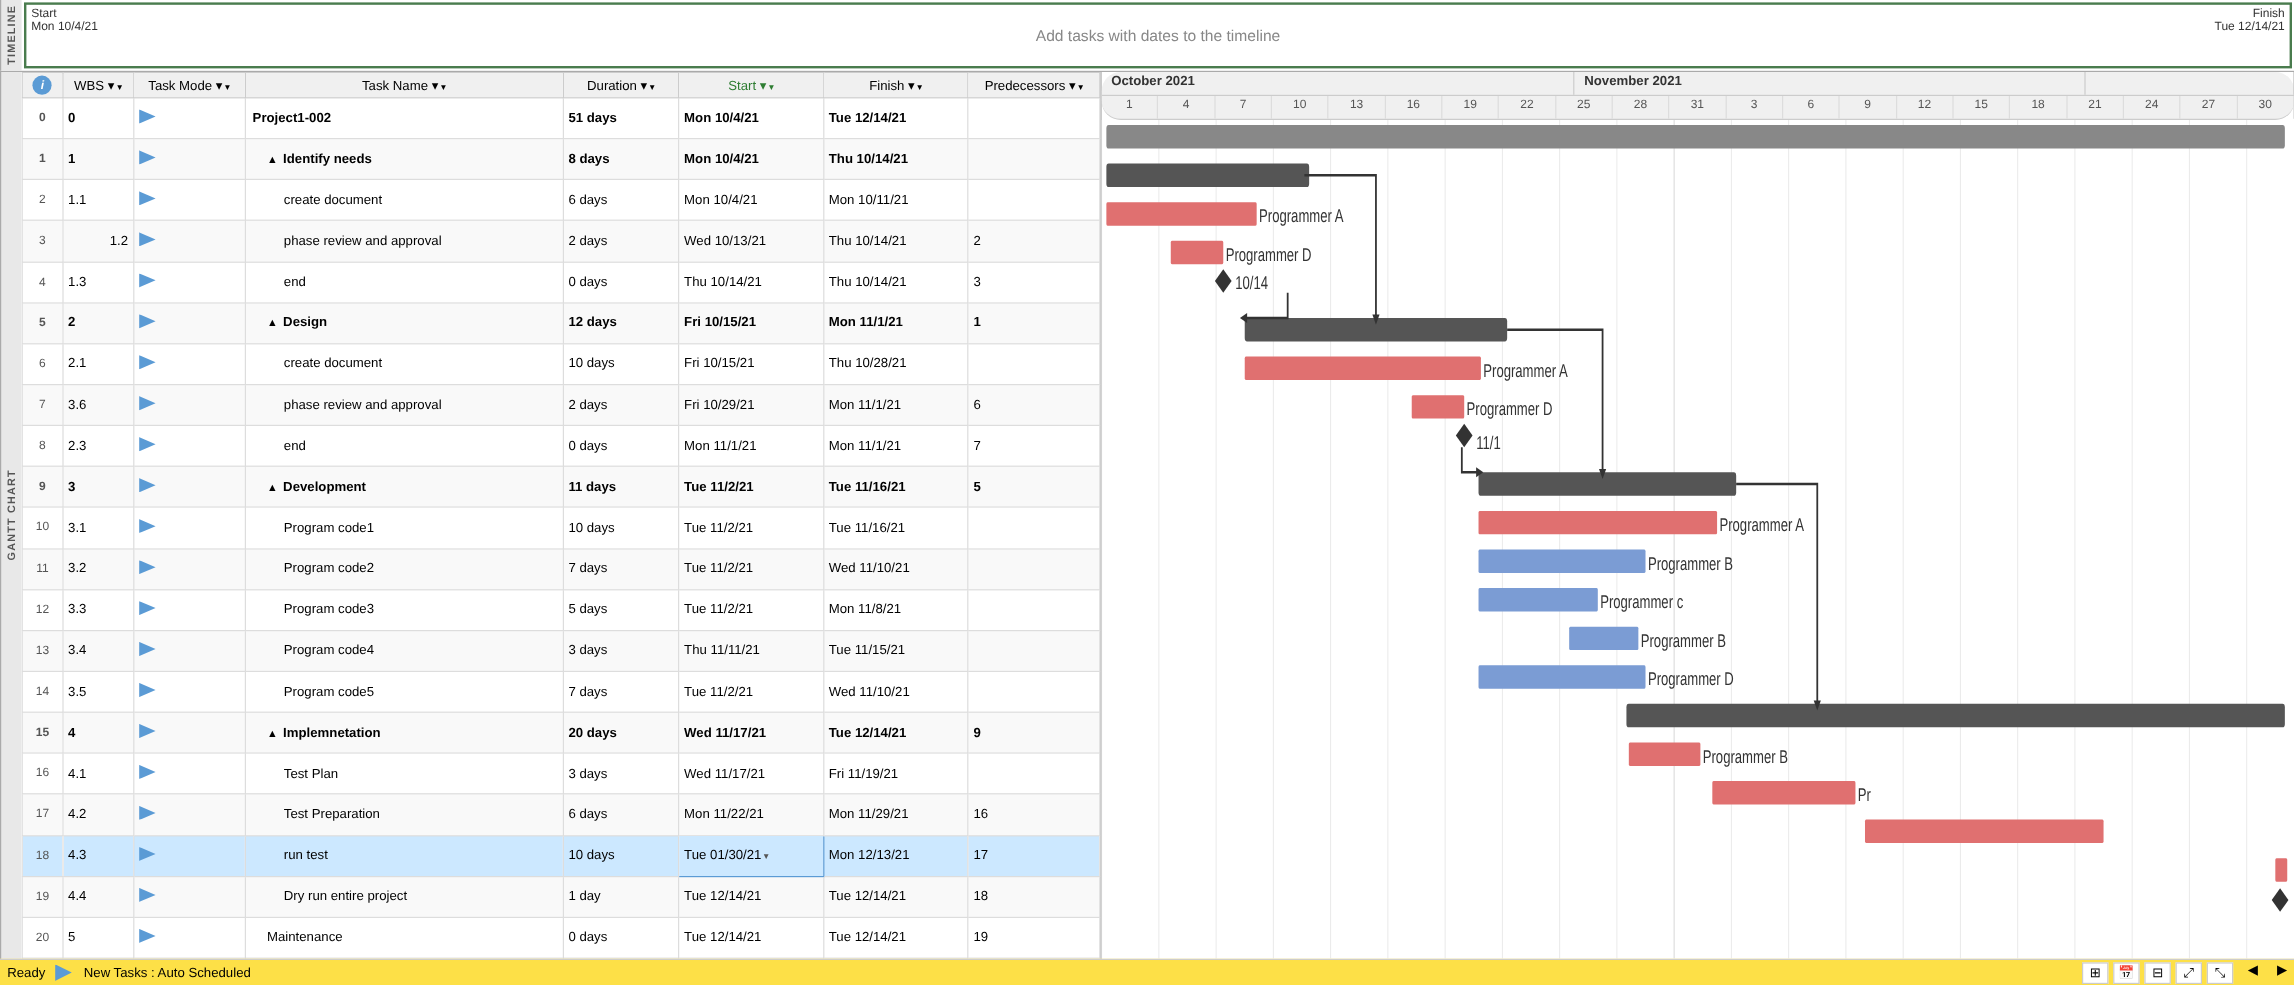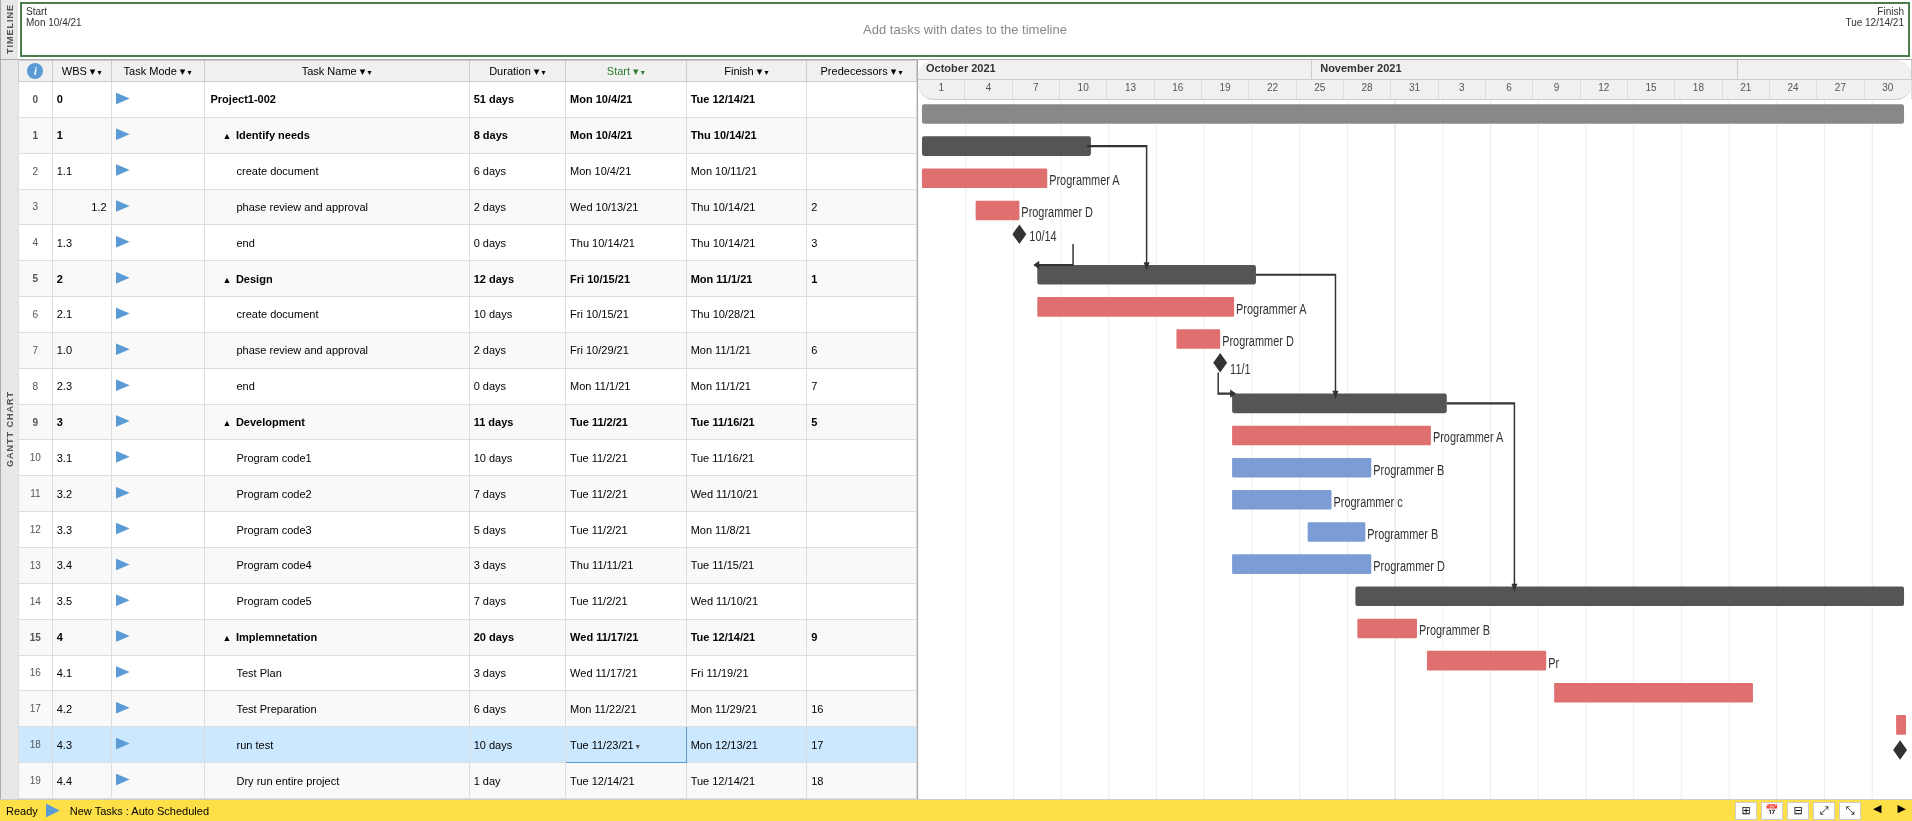--- a/index.html
+++ b/index.html
@@ -404,21 +404,21 @@
             <td style="font-weight: normal;">2.1</td>
             <td><span class="task-mode-icon"></span></td>
             <td style="padding-left: 32px;"><span>create document</span></td>
             <td>10 days</td>
             <td>Fri 10/15/21</td>
             <td>Thu 10/28/21</td>
             <td></td>
           </tr>
           <tr>
             <td style="text-align: center; color: rgb(85, 85, 85); font-size: 10px;">7</td>
-            <td style="font-weight: normal;">1.0</td>
+            <td style="font-weight: normal;">3.6</td>
             <td><span class="task-mode-icon"></span></td>
             <td style="padding-left: 32px;"><span>phase review and approval</span></td>
             <td>2 days</td>
             <td>Fri 10/29/21</td>
             <td>Mon 11/1/21</td>
             <td>6</td>
           </tr>
           <tr>
             <td style="text-align: center; color: rgb(85, 85, 85); font-size: 10px;">8</td>
             <td style="font-weight: normal;">2.3</td>
@@ -518,33 +518,43 @@
             <td>Mon 11/22/21</td>
             <td>Mon 11/29/21</td>
             <td>16</td>
           </tr>
           <tr class="selected">
             <td style="text-align: center; color: rgb(85, 85, 85); font-size: 10px;">18</td>
             <td style="font-weight: normal;">4.3</td>
             <td><span class="task-mode-icon"></span></td>
             <td style="padding-left: 32px;"><span>run test</span></td>
             <td>10 days</td>
-            <td class="start-cell-active"><span>Tue 11/23/21</span><span class="dropdown-arrow"> ▾</span></td>
+            <td class="start-cell-active"><span>Tue 01/30/21</span><span class="dropdown-arrow"> ▾</span></td>
             <td>Mon 12/13/21</td>
             <td>17</td>
           </tr>
           <tr>
             <td style="text-align: center; color: rgb(85, 85, 85); font-size: 10px;">19</td>
             <td style="font-weight: normal;">4.4</td>
             <td><span class="task-mode-icon"></span></td>
             <td style="padding-left: 32px;"><span>Dry run entire project</span></td>
             <td>1 day</td>
             <td>Tue 12/14/21</td>
             <td>Tue 12/14/21</td>
             <td>18</td>
+          </tr>
+          <tr>
+            <td style="text-align: center; color: rgb(85, 85, 85); font-size: 10px;">20</td>
+            <td style="font-weight: normal;">5</td>
+            <td><span class="task-mode-icon"></span></td>
+            <td style="padding-left: 18px;"><span>Maintenance</span></td>
+            <td>0 days</td>
+            <td>Tue 12/14/21</td>
+            <td>Tue 12/14/21</td>
+            <td>19</td>
           </tr>
         </tbody>
     </table>
   </div>
 
   <div class="right-panel">
     <div class="gantt-header">
       <div class="gantt-months-row">
         <div class="gantt-month" style="flex: 48">October 2021</div>
         <div class="gantt-month" style="flex: 52">November 2021</div>

